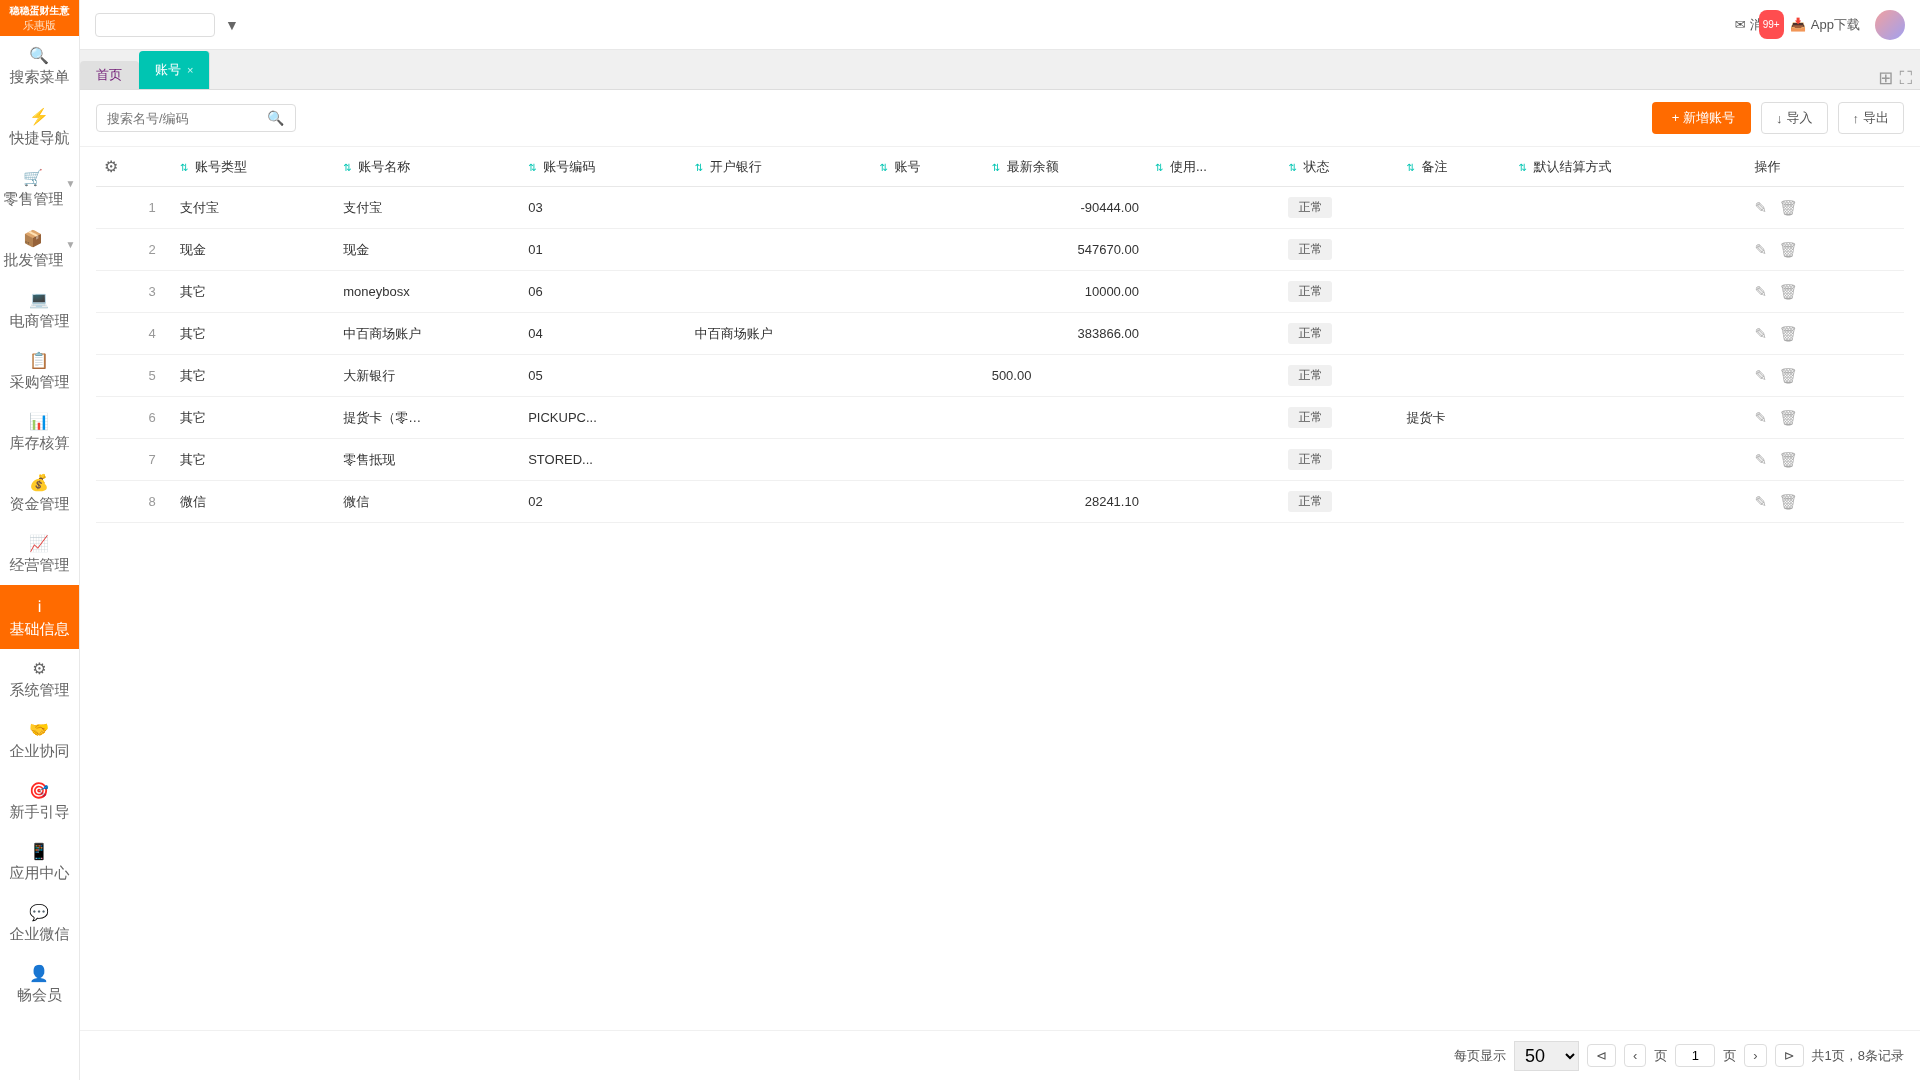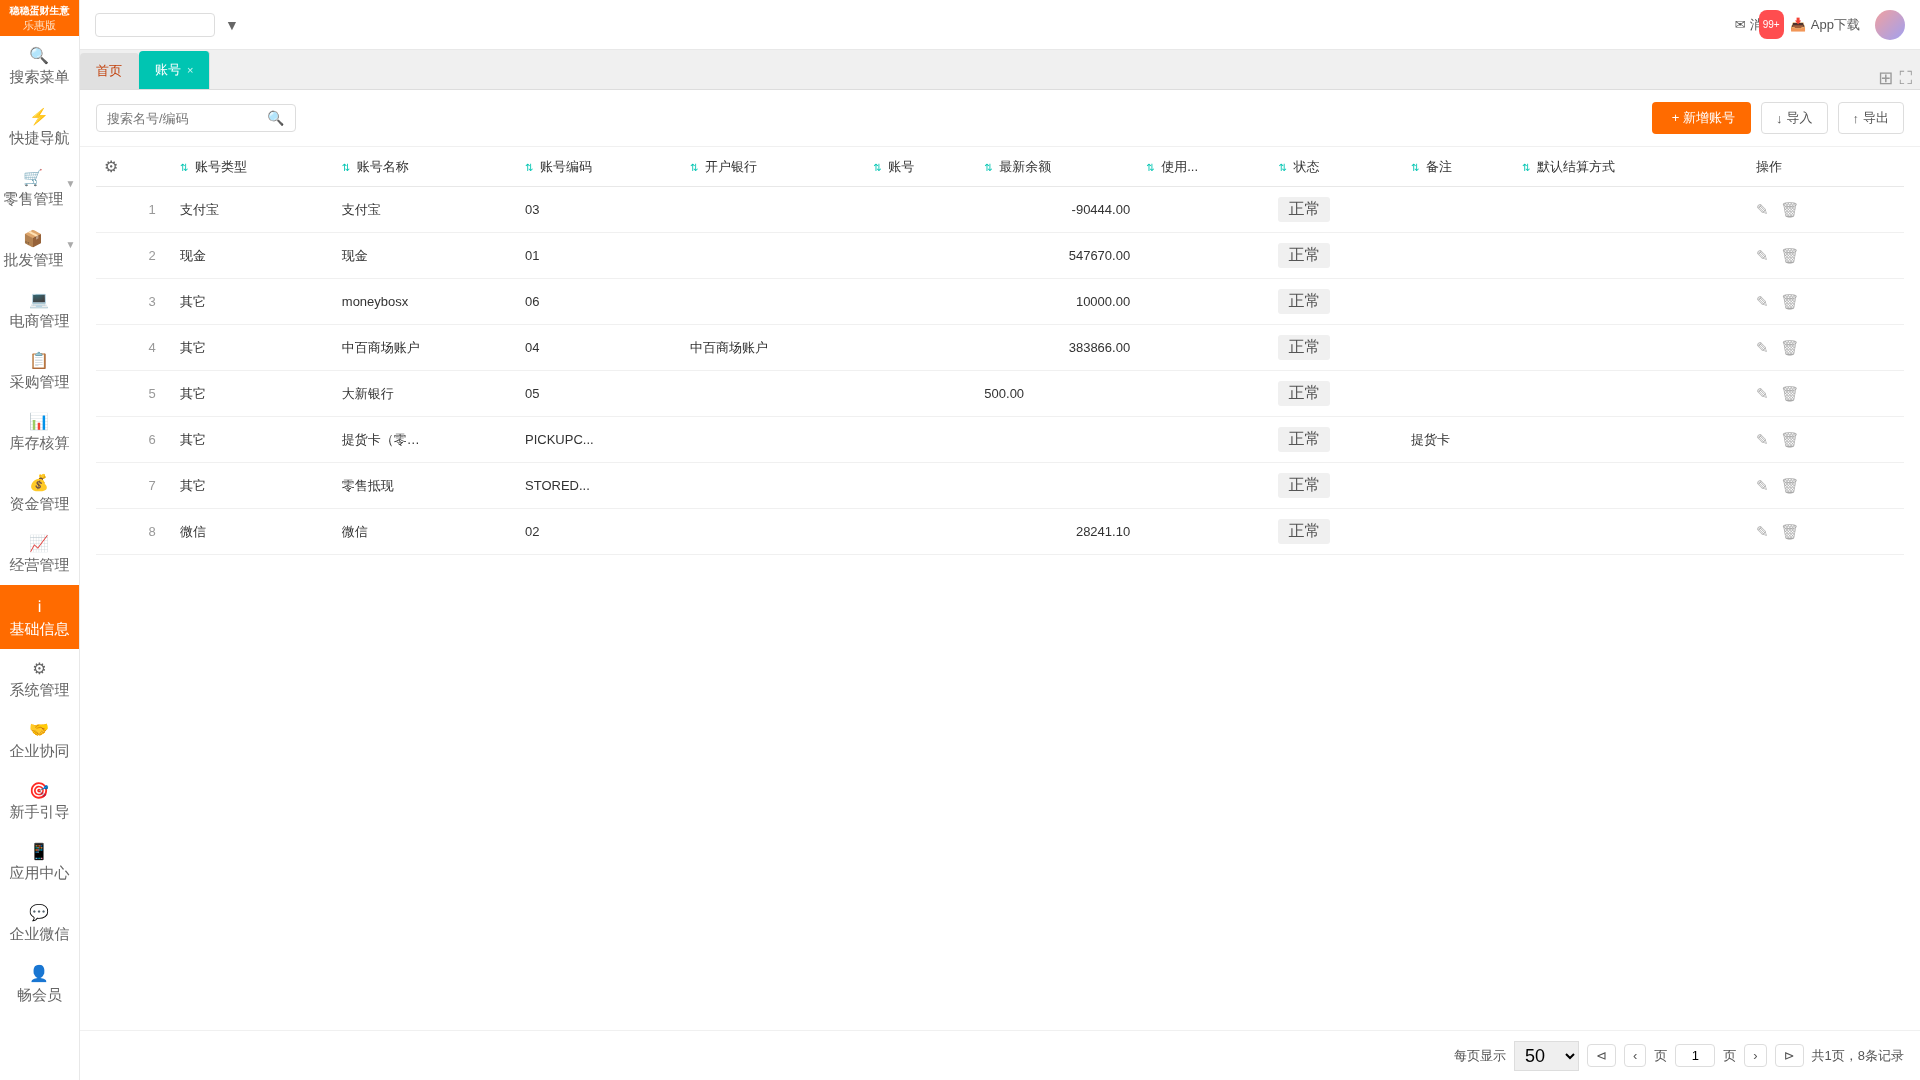--- a/index.html
+++ b/index.html
@@ -111,28 +111,28 @@
     .tabbar {
       height: 40px;
       background: #f0f0f0;
       display: flex;
       align-items: flex-end;
       padding: 0 0;
       flex-shrink: 0;
       border-bottom: 1px solid #ddd;
     }
     .tab {
-      height: 36px;
+      height: 28px;
       padding: 0 16px;
       display: flex;
       align-items: center;
       gap: 6px;
       cursor: pointer;
       font-size: 13px;
-      color: #c2410c;
+      color: #701a75;
       background: #e0e0e0;
       border-right: 1px solid #ddd;
       border-radius: 4px 4px 0 0;
     }
     .tab.active {
       background: #00c5b2;
       color: #fff;
       height: 38px;
     }
     .tab-close {
@@ -237,21 +237,21 @@
     tbody td {
       padding: 10px 8px;
       color: #333;
       white-space: nowrap;
     }
     .row-num { color: #999; text-align: center; }
     .status-badge {
       display: inline-block;
       padding: 2px 10px;
       border-radius: 3px;
-      font-size: 16px;
+      font-size: 12px;
       background: #f0f0f0;
       color: #555;
     }
     .status-normal { background: #f0f0f0; color: #555; }
     .op-icon {
       color: #aaa;
       cursor: pointer;
       font-size: 15px;
       margin-right: 8px;
     }

